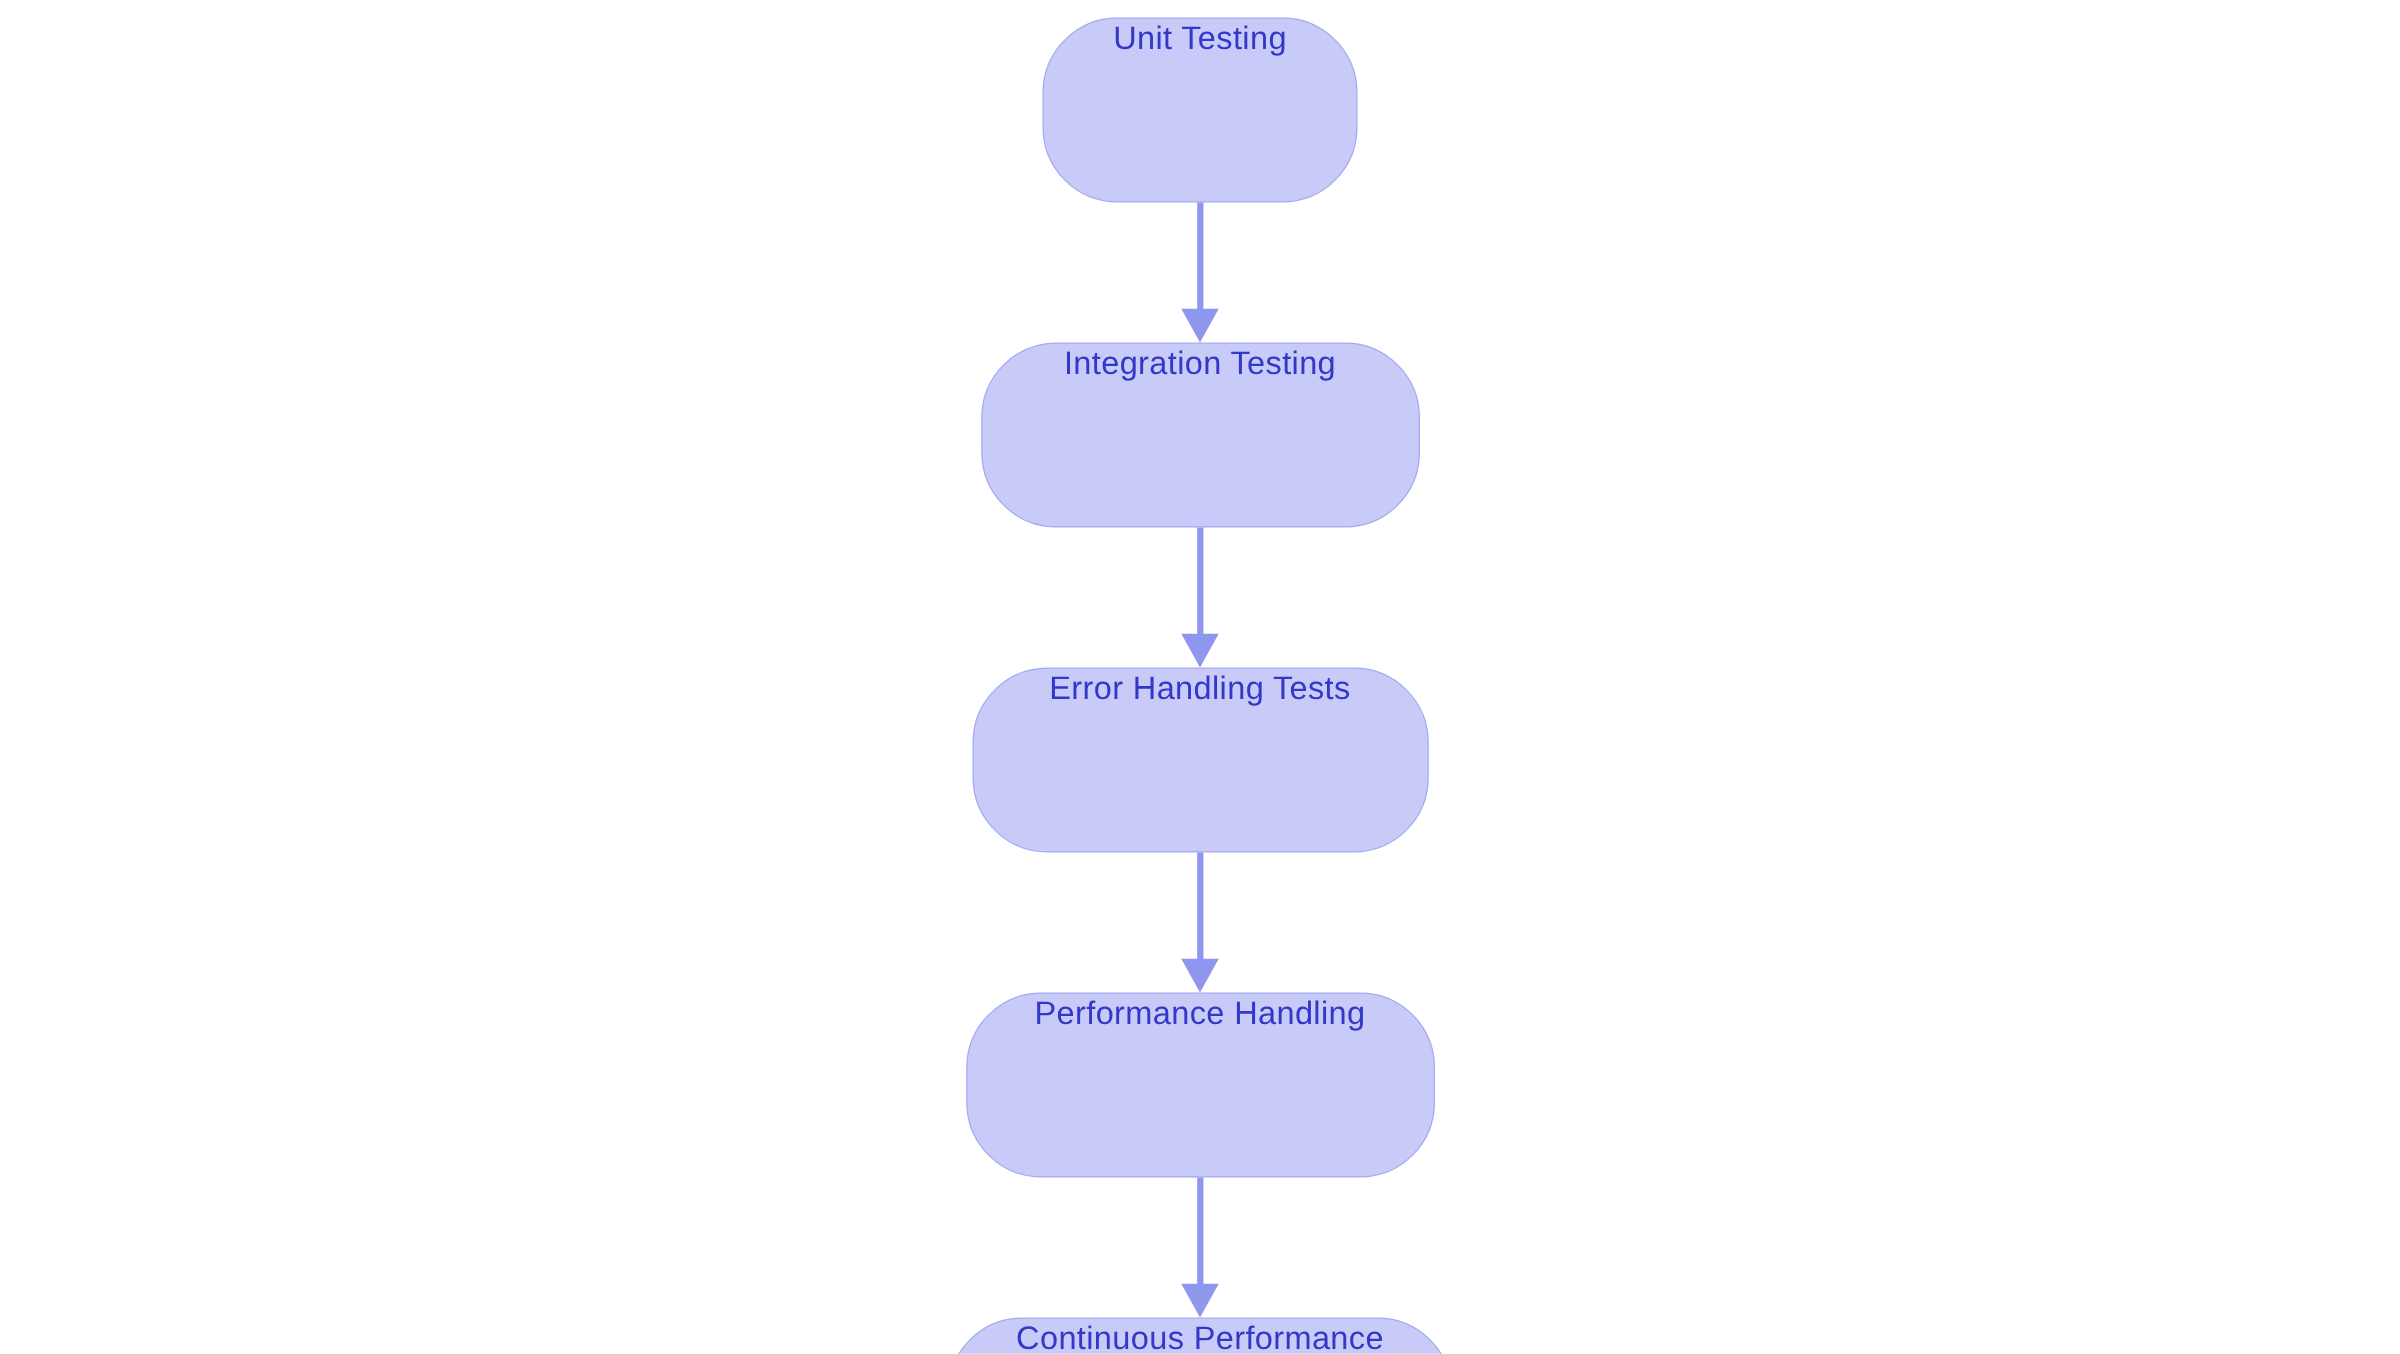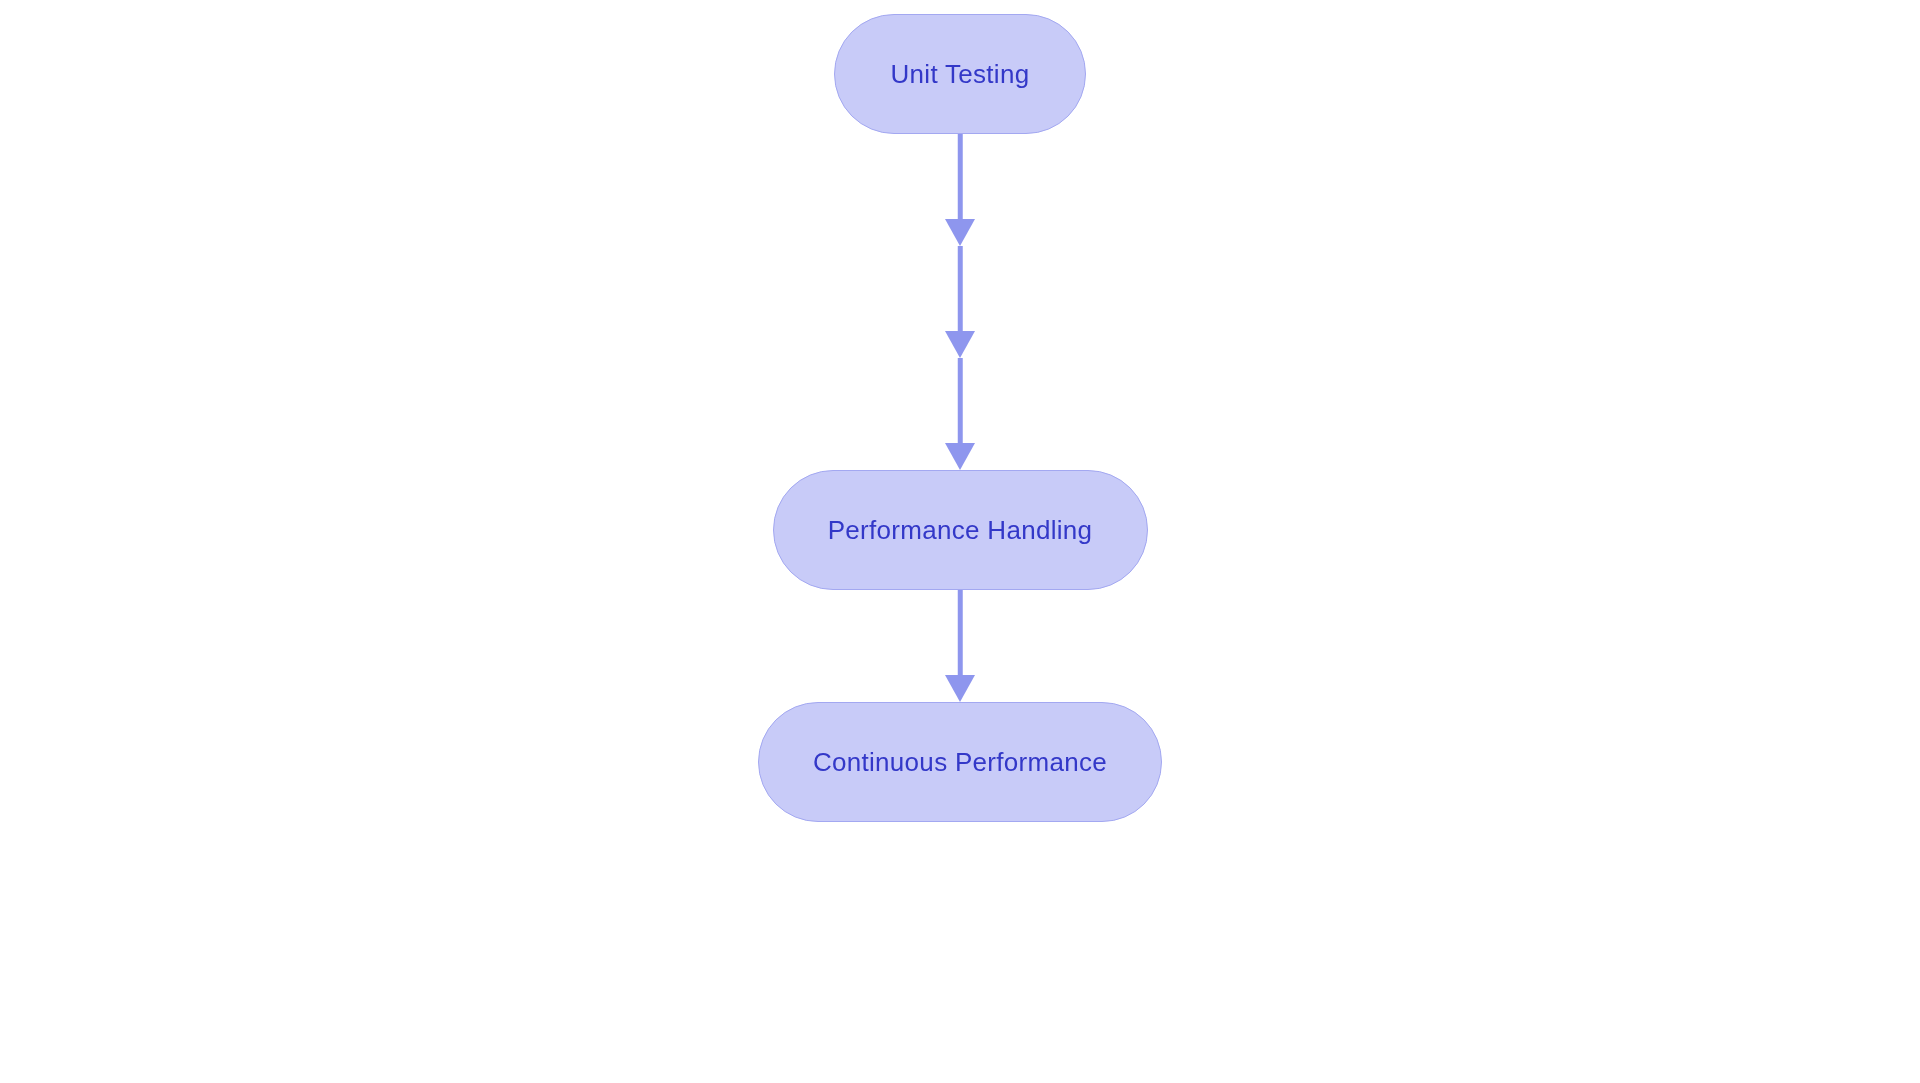--- a/index.html
+++ b/index.html
@@ -25,26 +25,25 @@
     width: 1920px;
     height: 1083px;
     display: flex;
     flex-direction: column;
     align-items: center;
     padding-top: 14px;
     background: var(--bg);
   }
 
   .node {
-    height: 120px;
+    height: 148px;
     border-radius: 60px;
     background: var(--node-fill);
     border: 1.5px solid var(--node-border);
     display: flex;
-    align-items: center;
     justify-content: center;
     padding: 0 46px;
     flex: 0 0 auto;
   }
 
   .node-label {
     color: var(--node-text);
     font-size: 26px;
     letter-spacing: 0.3px;
     white-space: nowrap;
@@ -93,26 +92,32 @@
 
   <div class="node node-1">
     <span class="node-label">Unit Testing</span>
   </div>
 
   <div class="arrow">
     <div class="shaft"></div>
     <div class="head"></div>
   </div>
 
+  <div class="node node-2">
+    <span class="node-label">Integration Testing</span>
+  </div>
 
   <div class="arrow">
     <div class="shaft"></div>
     <div class="head"></div>
   </div>
 
+  <div class="node node-3">
+    <span class="node-label">Error Handling Tests</span>
+  </div>
 
   <div class="arrow">
     <div class="shaft"></div>
     <div class="head"></div>
   </div>
 
   <div class="node node-4">
     <span class="node-label">Performance Handling</span>
   </div>
 

